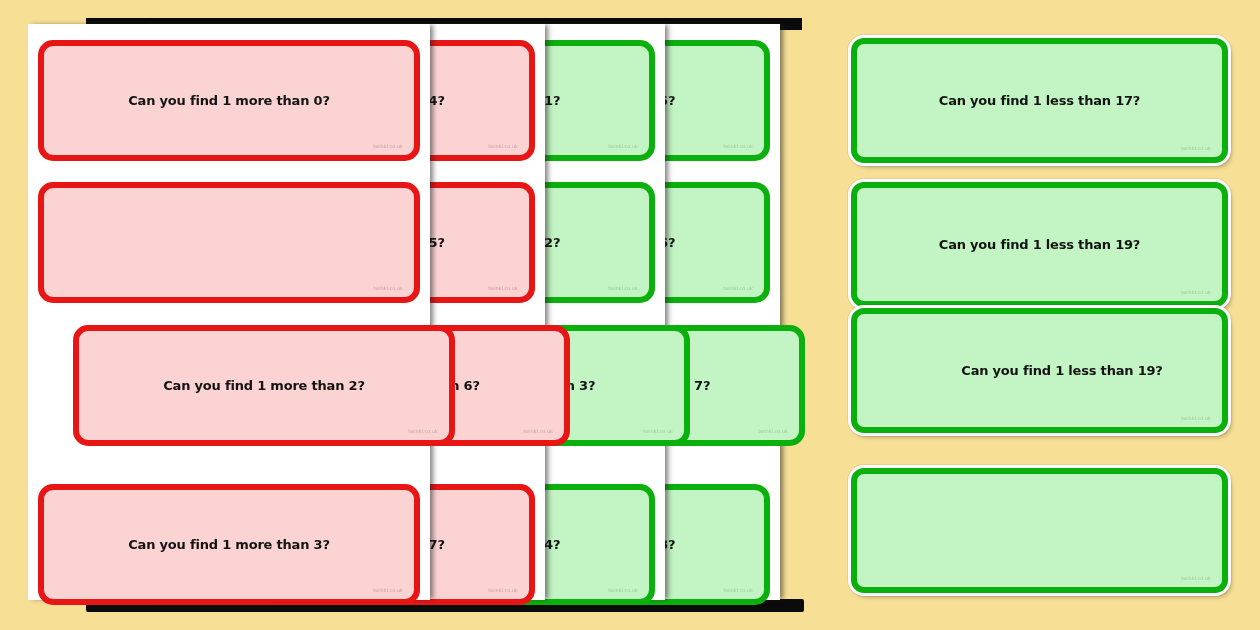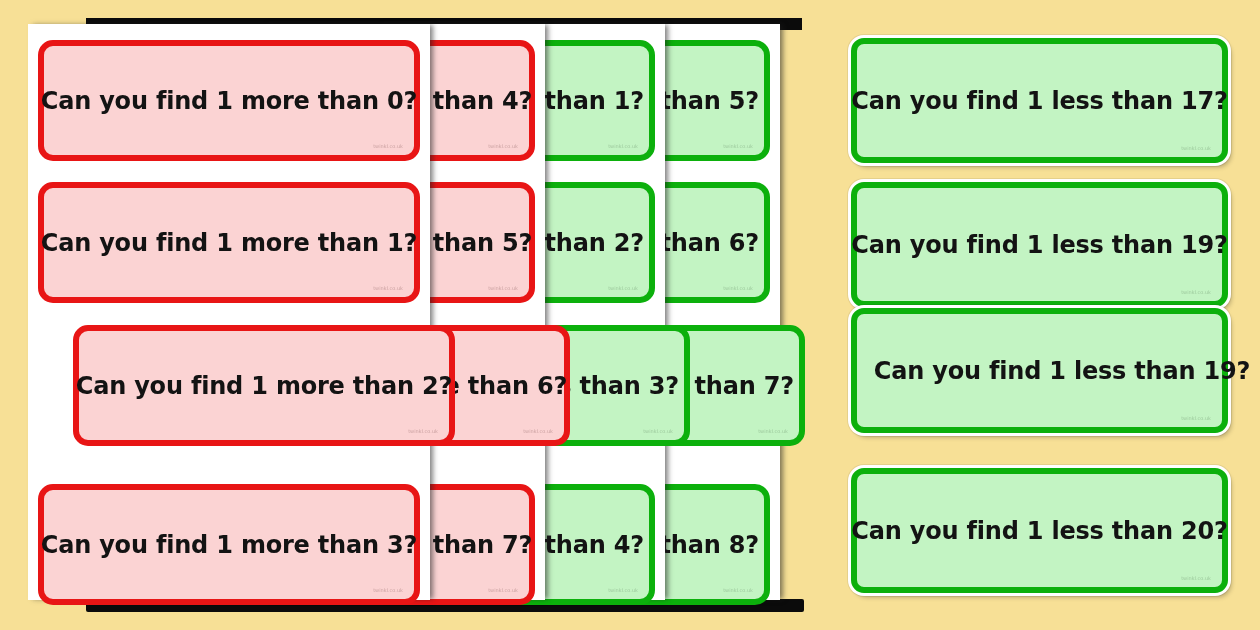--- a/index.html
+++ b/index.html
@@ -76,21 +76,21 @@
     justify-content: center;
     z-index: 8;
   }
   .lrow-0 { top: 38px;  }
   .lrow-1 { top: 182px; }
   .lrow-2 { top: 308px; padding-left: 45px; }
   .lrow-3 { top: 468px; }
 
   .qtext {
     font-weight: bold;
-    font-size: 24px;
+    font-size: 13px;
     letter-spacing: -0.2px;
     color: #131313;
     white-space: nowrap;
   }
   .wm {
     position: absolute;
     right: 11px;
     bottom: 6px;
     font-size: 5px;
     letter-spacing: 0;
@@ -164,21 +164,20 @@
       <span class="wm">twinkl.co.uk</span>
     </div>
   </section>
 
   <section class="page page-1">
     <div class="card red row-0">
       <span class="qtext">Can you find 1 more than 0?</span>
       <span class="wm">twinkl.co.uk</span>
     </div>
     <div class="card red row-1">
-      <span class="qtext">Can you find 1 more than 1?</span>
       <span class="wm">twinkl.co.uk</span>
     </div>
     <div class="card red row-2">
       <span class="qtext">Can you find 1 more than 2?</span>
       <span class="wm">twinkl.co.uk</span>
     </div>
     <div class="card red row-3">
       <span class="qtext">Can you find 1 more than 3?</span>
       <span class="wm">twinkl.co.uk</span>
     </div>
@@ -190,17 +189,16 @@
   </div>
   <div class="loose-card lrow-1">
     <span class="qtext">Can you find 1 less than 19?</span>
     <span class="wm">twinkl.co.uk</span>
   </div>
   <div class="loose-card lrow-2">
     <span class="qtext">Can you find 1 less than 19?</span>
     <span class="wm">twinkl.co.uk</span>
   </div>
   <div class="loose-card lrow-3">
-    <span class="qtext">Can you find 1 less than 20?</span>
     <span class="wm">twinkl.co.uk</span>
   </div>
 
 </div>
 
 </body></html>

